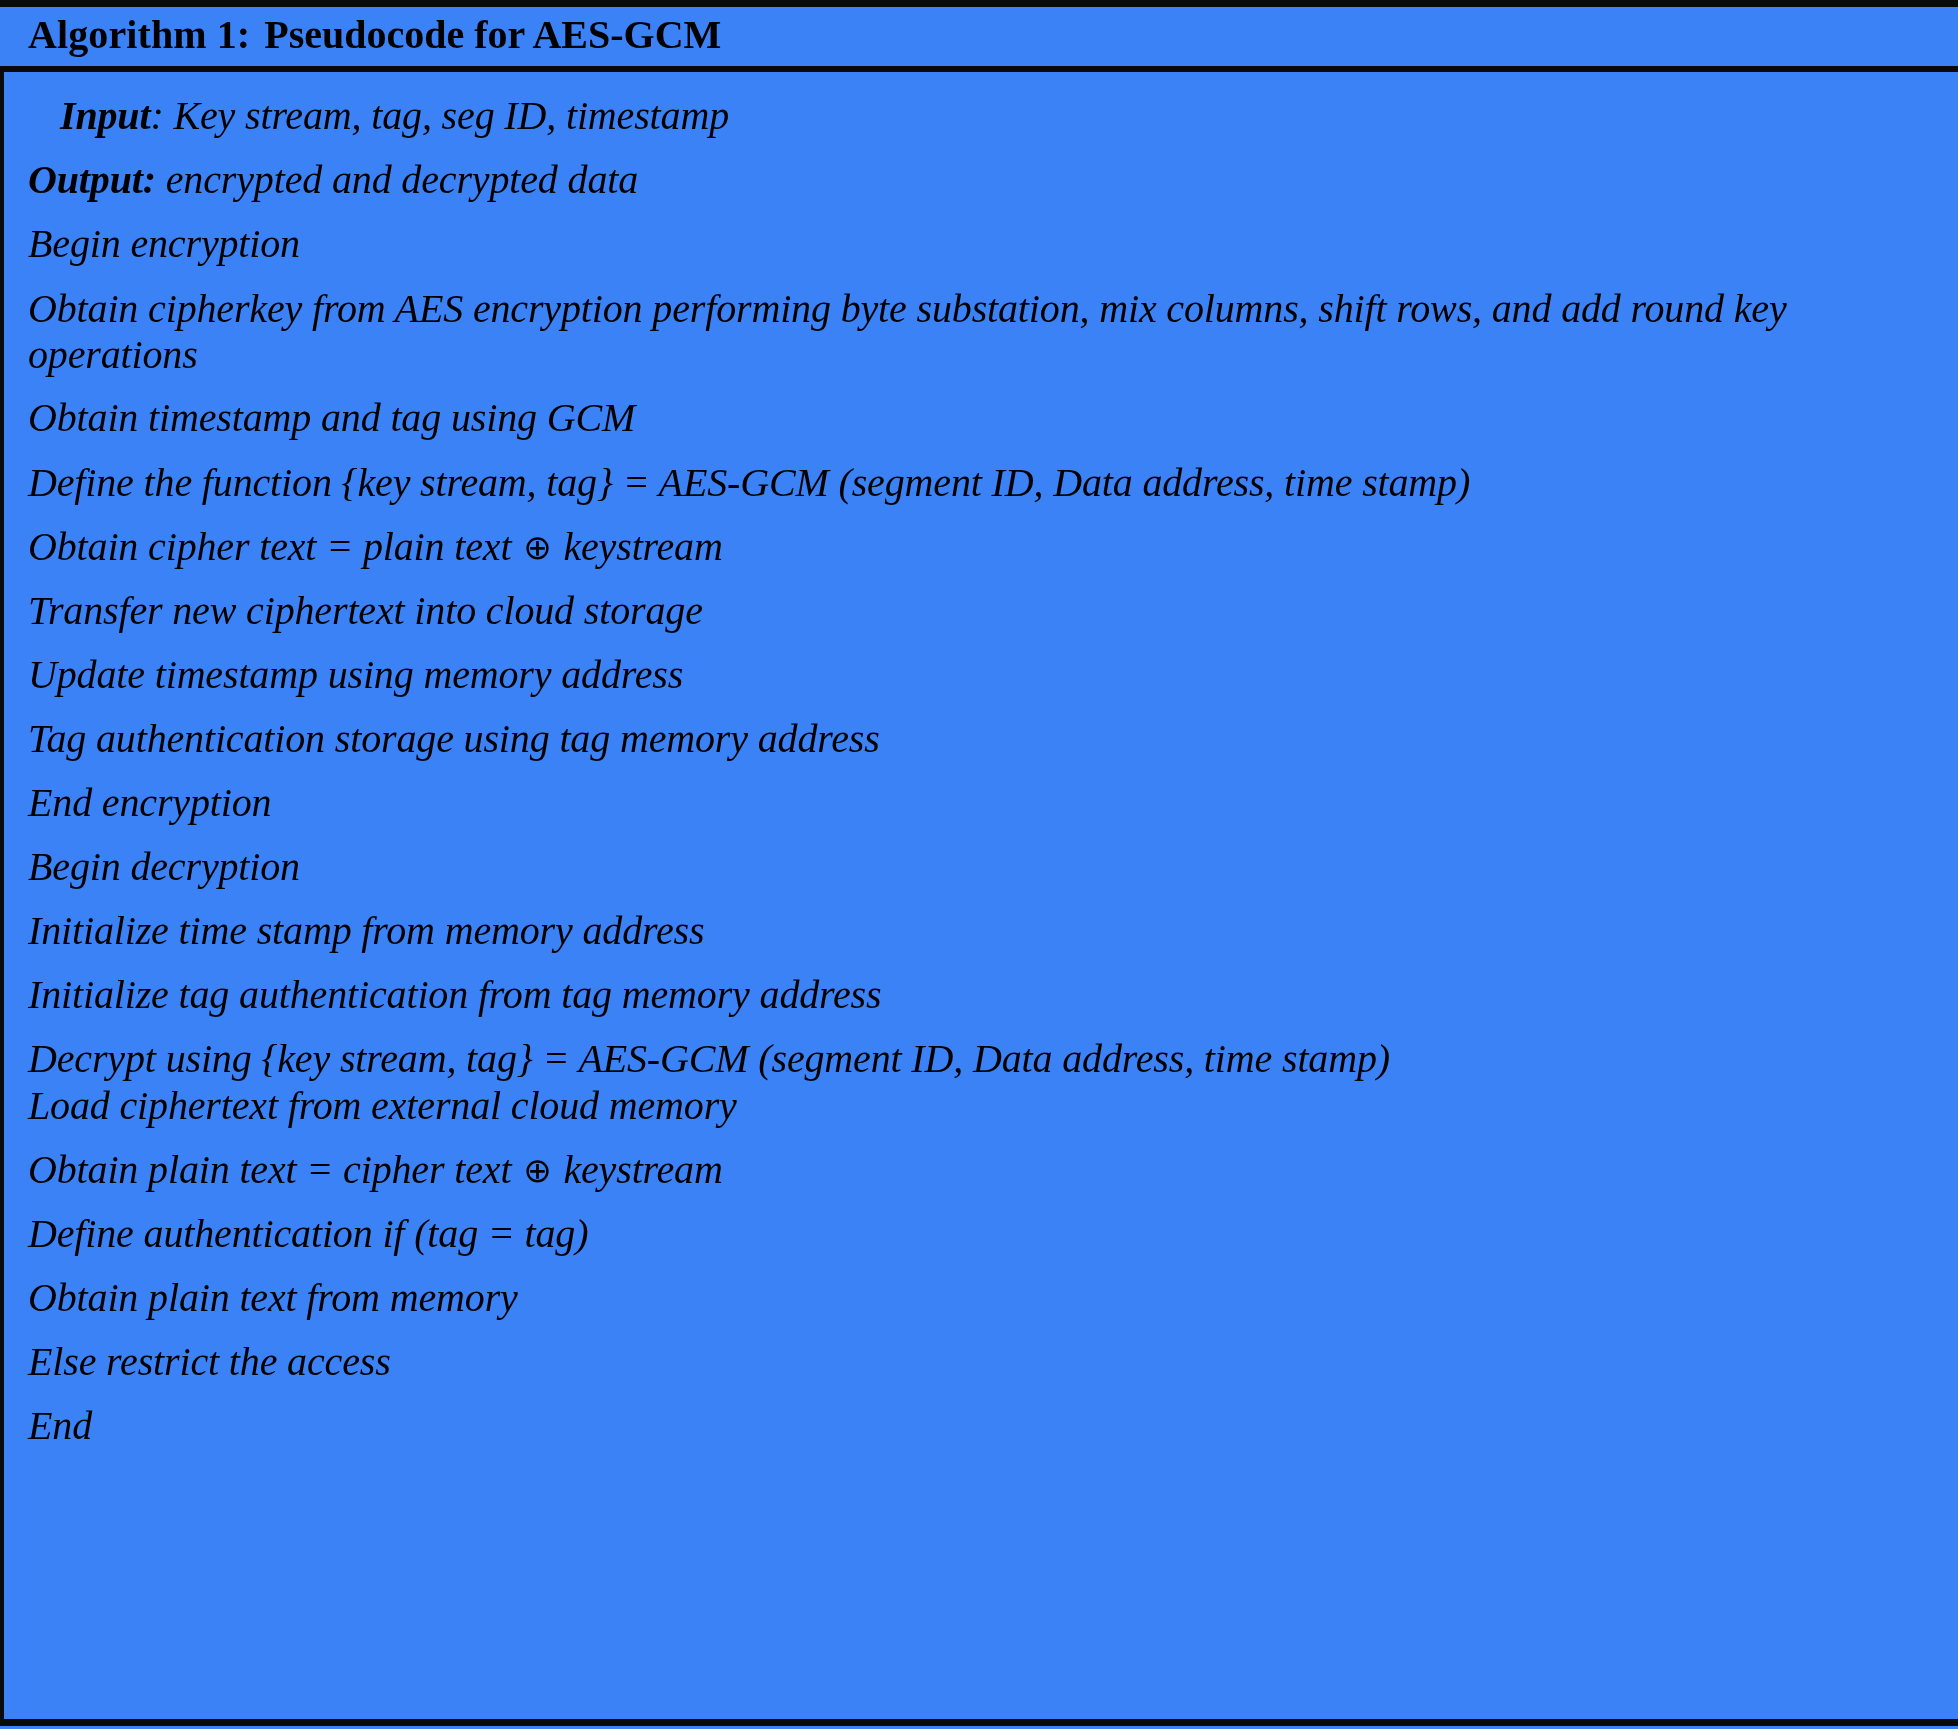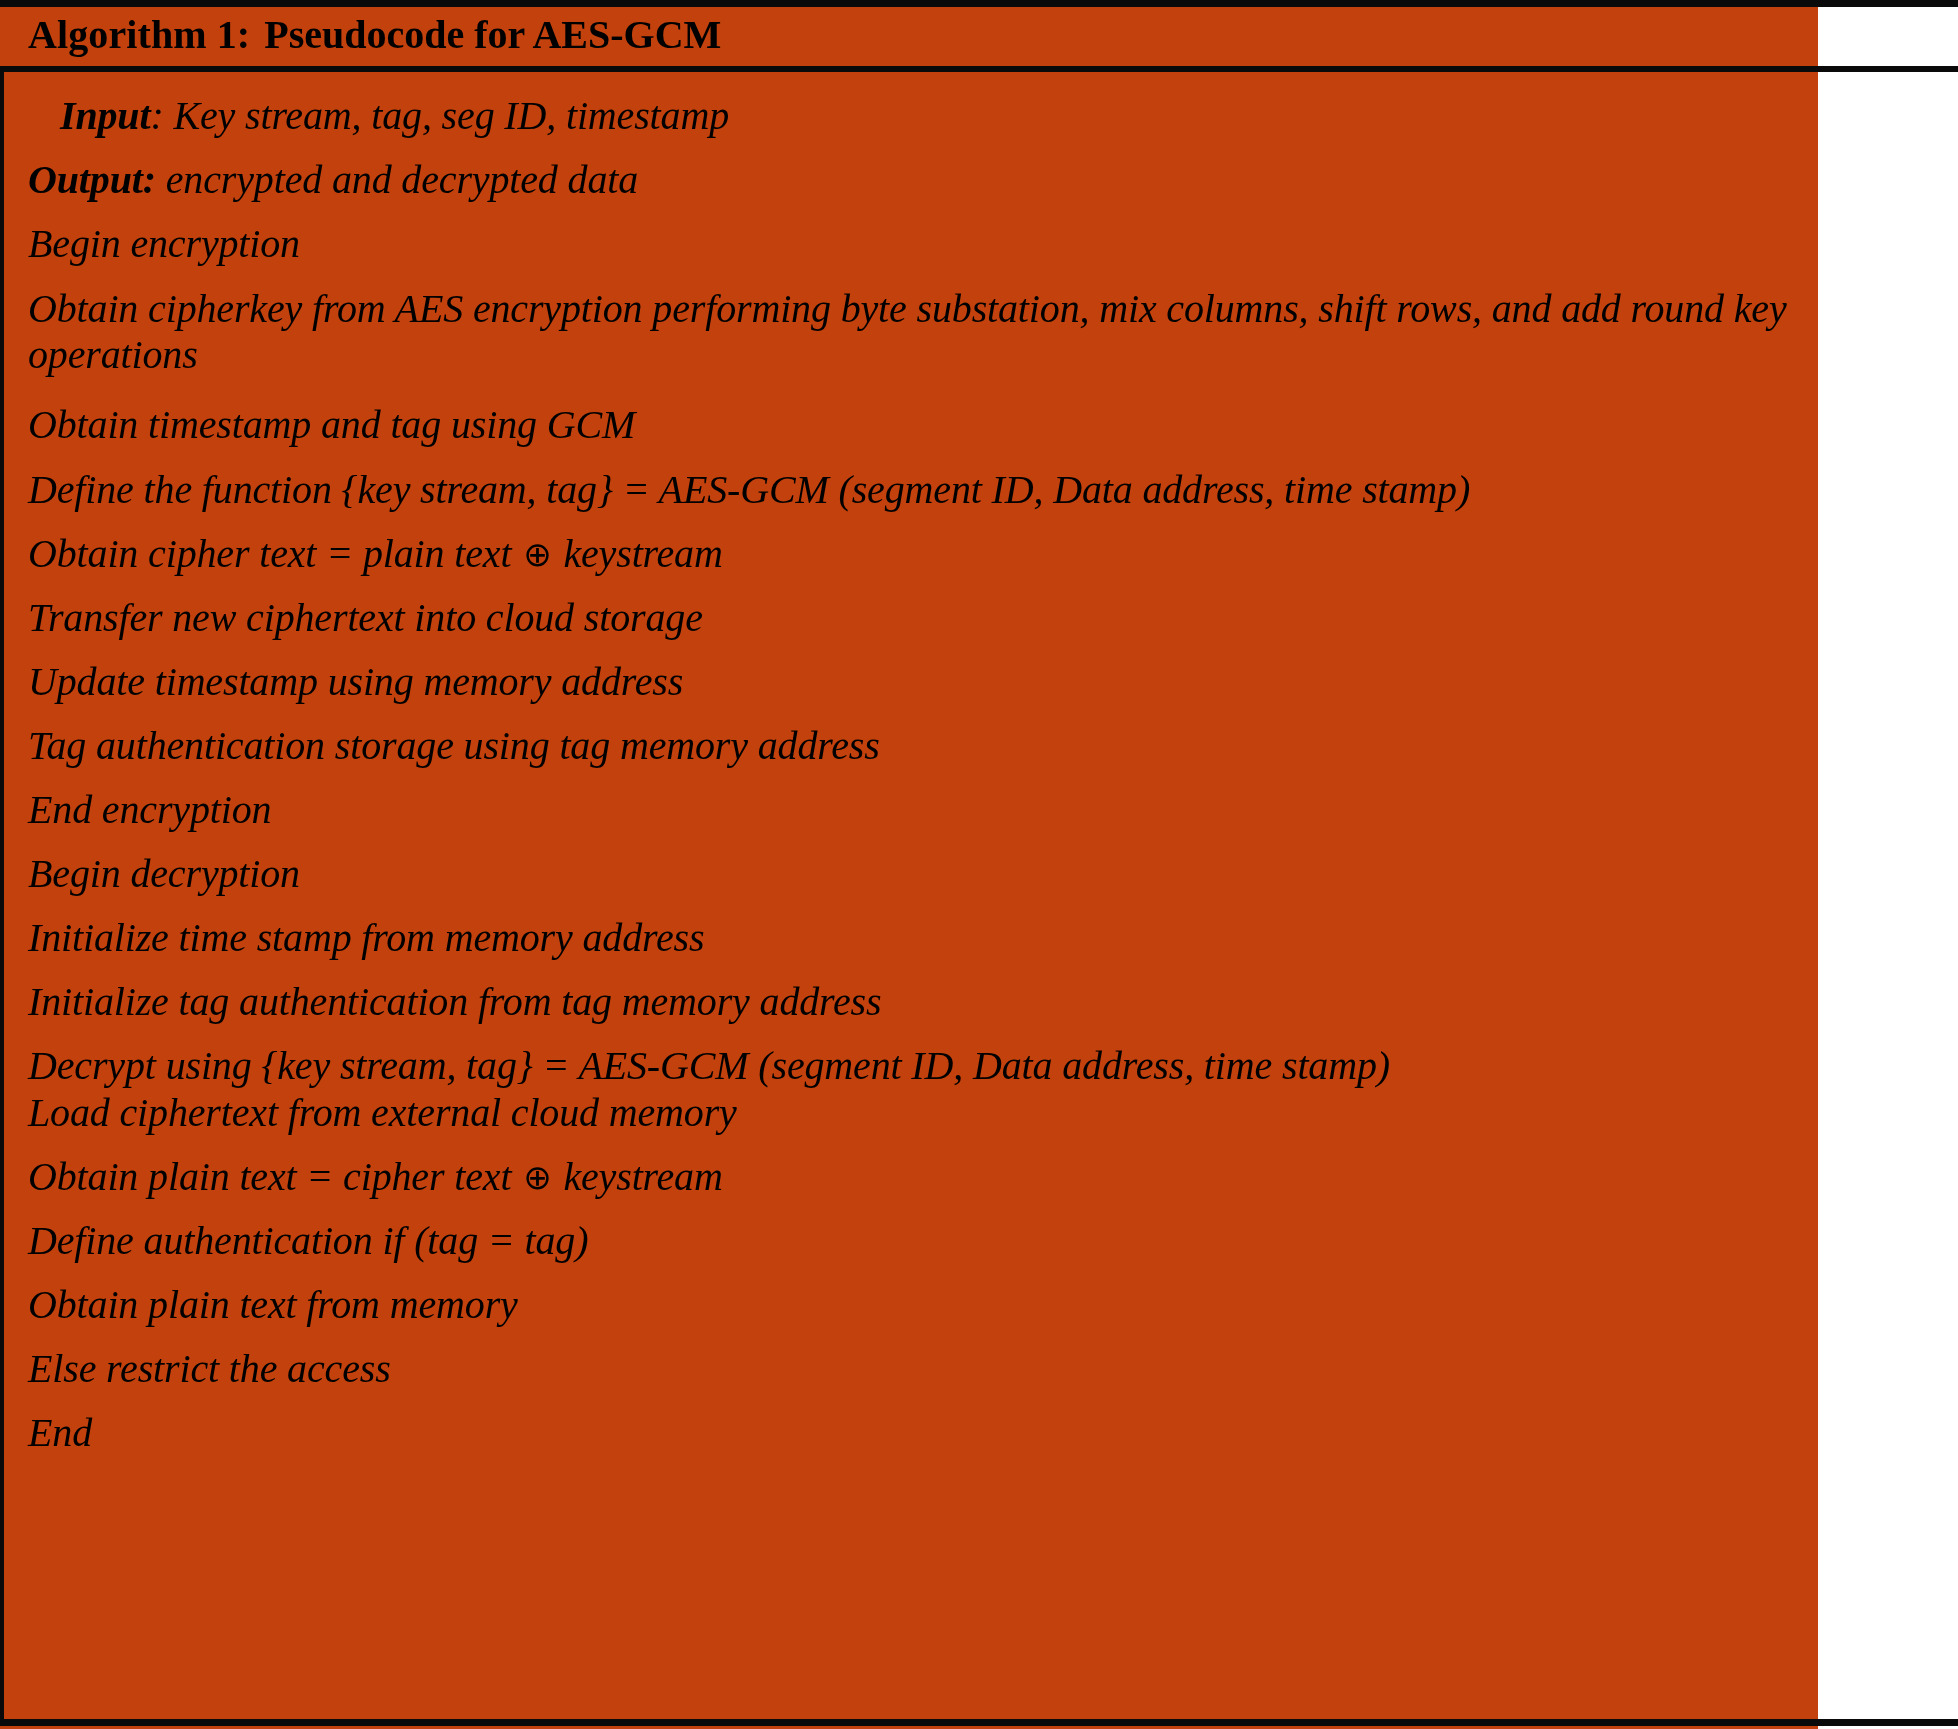--- a/index.html
+++ b/index.html
@@ -12,23 +12,23 @@
     width: 1958px;
     height: 1729px;
     font-family: "Liberation Serif", "DejaVu Serif", serif;
     color: #000000;
     overflow: hidden;
   }
 
   .algorithm-box {
     position: relative;
     box-sizing: border-box;
-    width: 1818px;
+    width: 1958px;
     height: 1729px;
-    background: #c2410c;
+    background: #3b82f6;
   }
 
   
   .rule {
     position: absolute;
     left: 0;
     width: 1958px;
     background: #0a0a0a;
   }
   .rule-top    { top: 0px;    height: 7px; }
@@ -85,21 +85,21 @@
 
   .line .label {
     font-weight: bold;
     font-style: italic;
   }
 
   
   .line.wrap {
     width: 1878px;
     line-height: 1.14;
-    margin-bottom: 26px;
+    margin-bottom: 19px;
   }
 
   
   .line.tight-after { margin-bottom: 3px; }
 
   
   .xor {
     font-style: normal;
     font-family: "DejaVu Sans", sans-serif;
     font-size: 34px;

